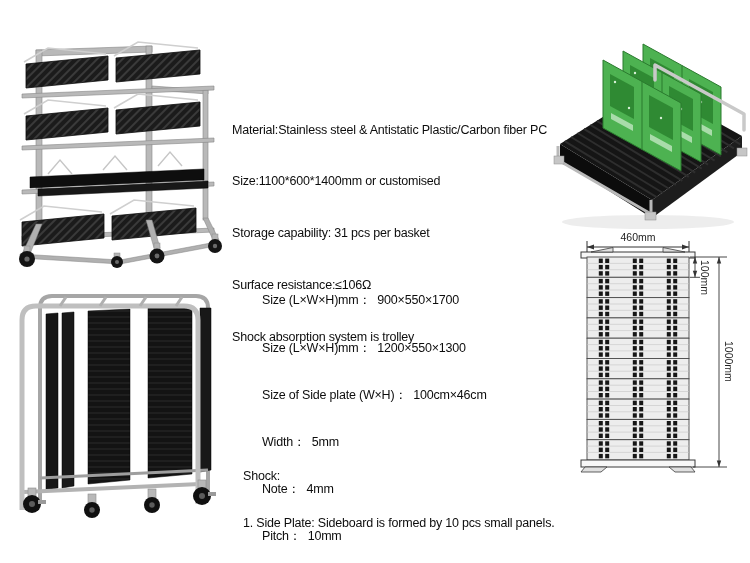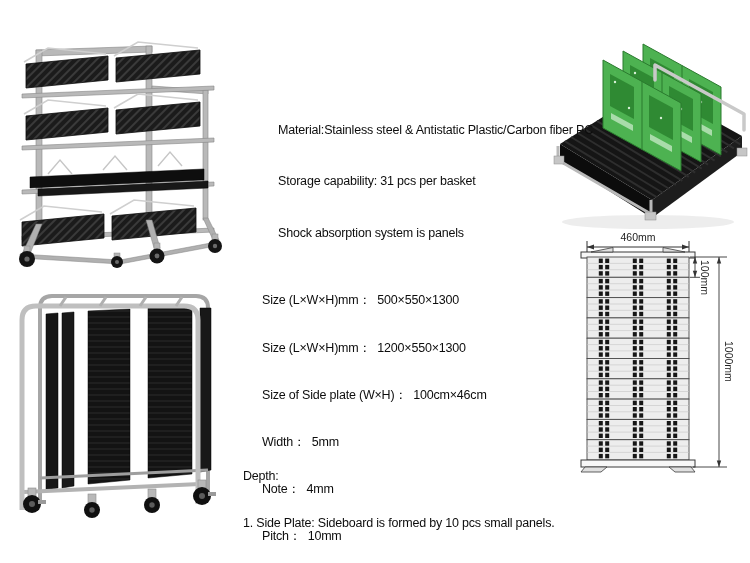--- a/index.html
+++ b/index.html
@@ -2,21 +2,21 @@
 <html><head>
 <meta charset="utf-8">
 <style>
   html,body{margin:0;padding:0;background:#ffffff;}
   .canvas{
     position:relative;width:750px;height:563px;background:#ffffff;overflow:hidden;
     font-family:"Liberation Sans","DejaVu Sans",sans-serif;color:#0d0d0d;
   }
   .ph{position:absolute;}
   .txtblock{position:absolute;white-space:pre;color:#0d0d0d;letter-spacing:-0.2px;}
-  .spec-top{left:232px;top:87px;font-size:12.5px;line-height:17.3px;margin-left:46px;}
+  .spec-top{left:232px;top:87px;font-size:12.5px;line-height:17.3px;}
   .spec-mid{left:262px;top:262px;font-size:12.5px;line-height:15.7px;}
   .notes{left:243px;top:438px;font-size:12.5px;line-height:15.6px;}
   .dimtext{font-size:10.5px;fill:#222222;font-family:"Liberation Sans","DejaVu Sans",sans-serif;}
 </style>
 </head>
 <body>
 
 <div class="canvas">
 
   <svg class="ph" style="left:8px;top:28px;" width="225" height="240" viewBox="0 0 225 240">
@@ -186,37 +186,39 @@
       <rect x="198" y="224" width="8" height="11" fill="#b8b8b8" stroke="#8c8c8c" stroke-width="0.6"></rect>
       <circle cx="202" cy="240" r="9" fill="#101010"></circle>
         <circle cx="202" cy="240" r="3" fill="#5c5c5c"></circle>
       <rect x="38" y="244" width="8" height="4" fill="#9a9a9a"></rect>
       <rect x="208" y="236" width="8" height="4" fill="#9a9a9a"></rect>
     </g>
   </svg>
 
   <div class="txtblock spec-top">
     <div>Material:Stainless steel &amp; Antistatic Plastic/Carbon fiber PC</div>
+    <div>Size:1100*600*1400mm or customised</div>
     <div>Storage capability: 31 pcs per basket</div>
-    <div>Shock absorption system is panels</div>
+    <div>Surface resistance:≤106Ω</div>
+    <div>Shock absorption system is trolley</div>
   </div>
 
   <div class="txtblock spec-mid">
-    <div>Size (L×W×H)mm：  500×550×1300</div>
+    <div>Size (L×W×H)mm：  900×550×1700</div>
     <div>Size (L×W×H)mm：  1200×550×1300</div>
     <div>Size of Side plate (W×H)：  100cm×46cm</div>
     <div>Width：  5mm</div>
     <div>Note：  4mm</div>
     <div>Pitch：  10mm</div>
     
     
   </div>
 
   <div class="txtblock notes">
-    <div>Depth:</div>
+    <div>Shock:</div>
     <div>1. Side Plate: Sideboard is formed by 10 pcs small panels.</div>
     <div>2. One standard trolley is with 2 pcs single-side flashabord, 2 pcs double-side</div>
     
     
     
   </div>
 
   <svg class="ph" style="left:577px;top:227px;" width="168" height="252" viewBox="0 0 168 252">
     <defs>
       <g id="sp">

